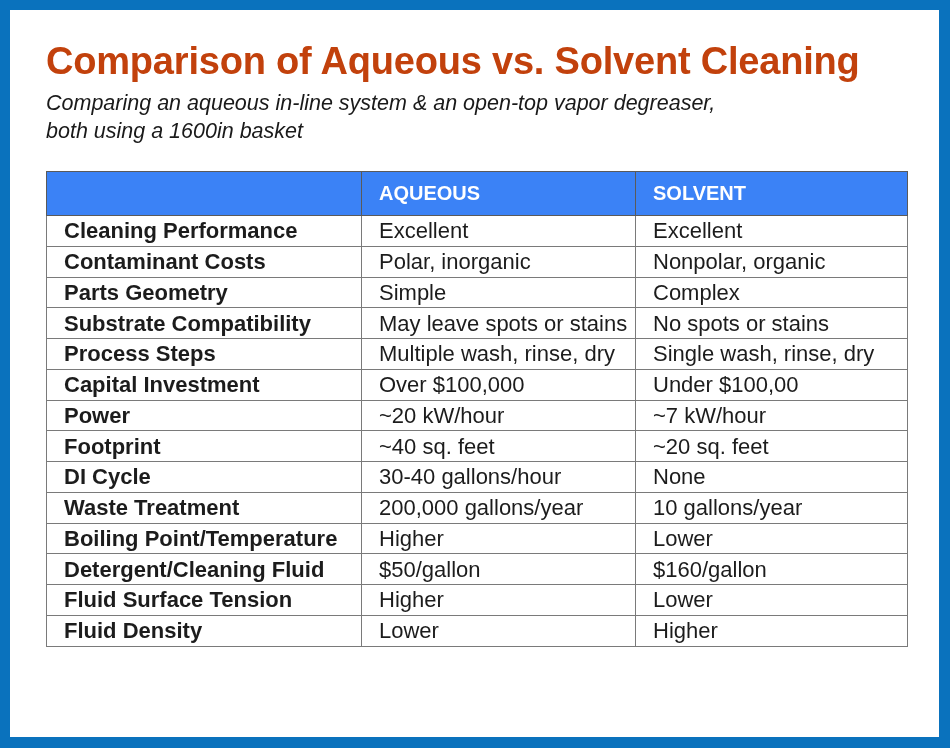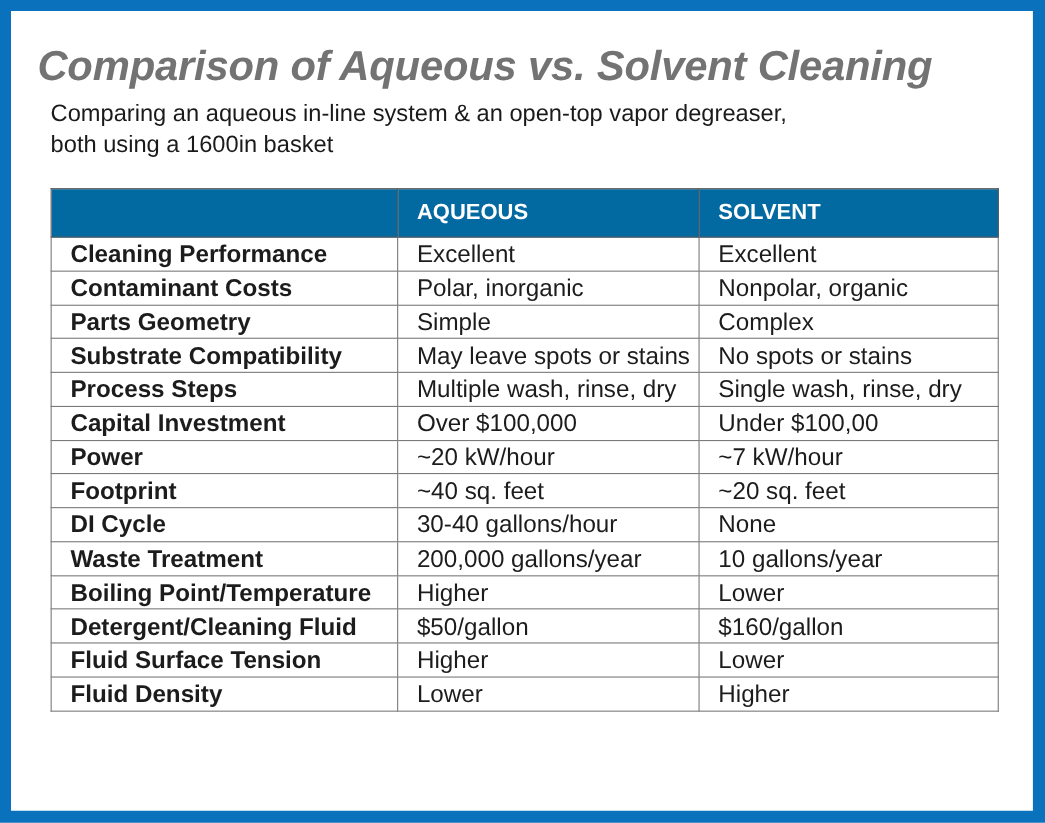--- a/index.html
+++ b/index.html
@@ -10,41 +10,41 @@
       position: absolute; left: 0; top: 0;
       width: 950px; height: 748px;
       border-top: 10px solid #0a72bd;
       border-left: 10px solid #0a72bd;
       border-right: 11px solid #0a72bd;
       border-bottom: 11px solid #0a72bd;
       background: #ffffff;
     }
 
     .title {
-      position: absolute; left: 34px; top: 40px;
+      position: absolute; left: 46px; top: 40px;
       font-size: 38px; font-weight: bold; letter-spacing: -0.2px;
-      color: #737373; white-space: nowrap; font-style: italic;
+      color: #c2410c; white-space: nowrap;
     }
     .subtitle {
       position: absolute; left: 46px; top: 89px;
-      font-size: 21.5px; line-height: 28px;
+      font-size: 21.5px; font-style: italic; line-height: 28px;
       color: #1a1a1a; width: 840px;
     }
 
     table.cmp {
       position: absolute; left: 46px; top: 171px;
       width: 861px; border-collapse: collapse;
       table-layout: fixed;
     }
     table.cmp col.c0 { width: 315px; }
     table.cmp col.c1 { width: 274px; }
     table.cmp col.c2 { width: 272px; }
 
     table.cmp thead th {
-      background: #0369a1; color: #ffffff;
+      background: #3b82f6; color: #ffffff;
       height: 44px; font-size: 20px; font-weight: bold;
       text-align: left; padding-left: 17px;
       border: 1px solid #5a5a5a;
       border-bottom: 1px solid #5a5a5a;
     }
     table.cmp tbody td {
       height: 30.75px; font-size: 22px;
       padding-left: 17px; padding-top: 1px;
       border: 1px solid #7a7a7a;
       white-space: nowrap; overflow: hidden;

